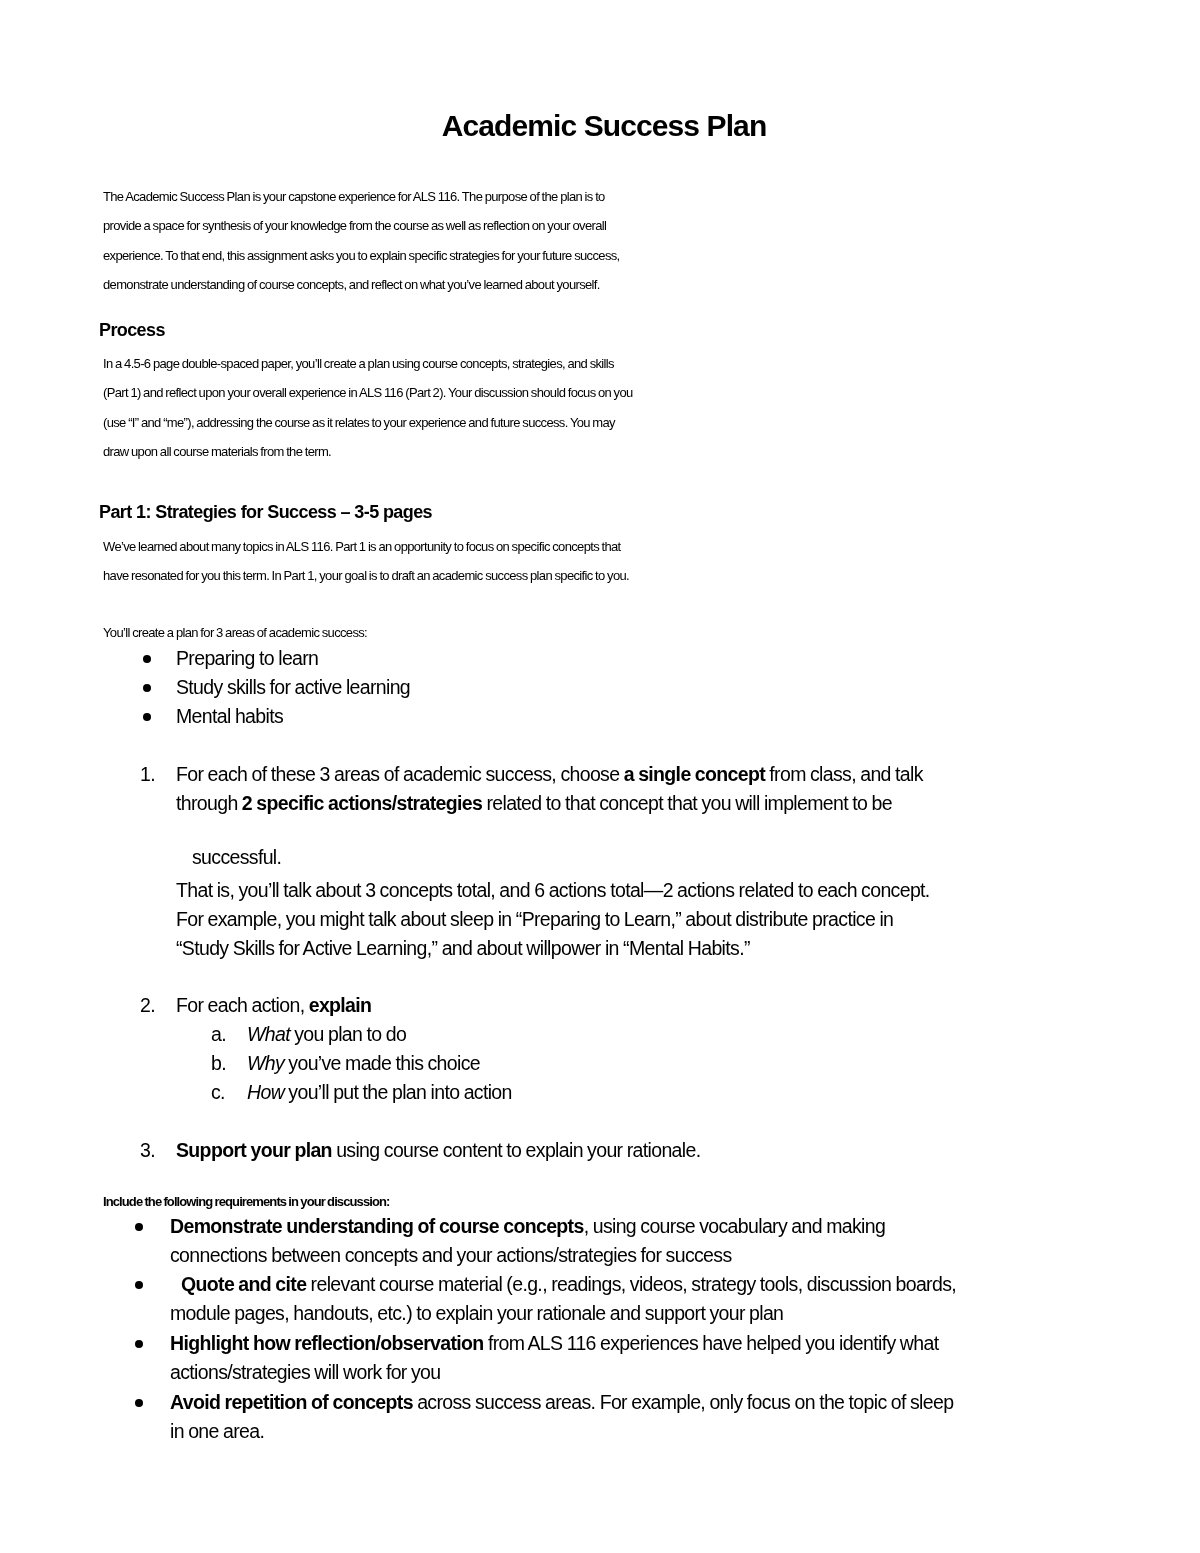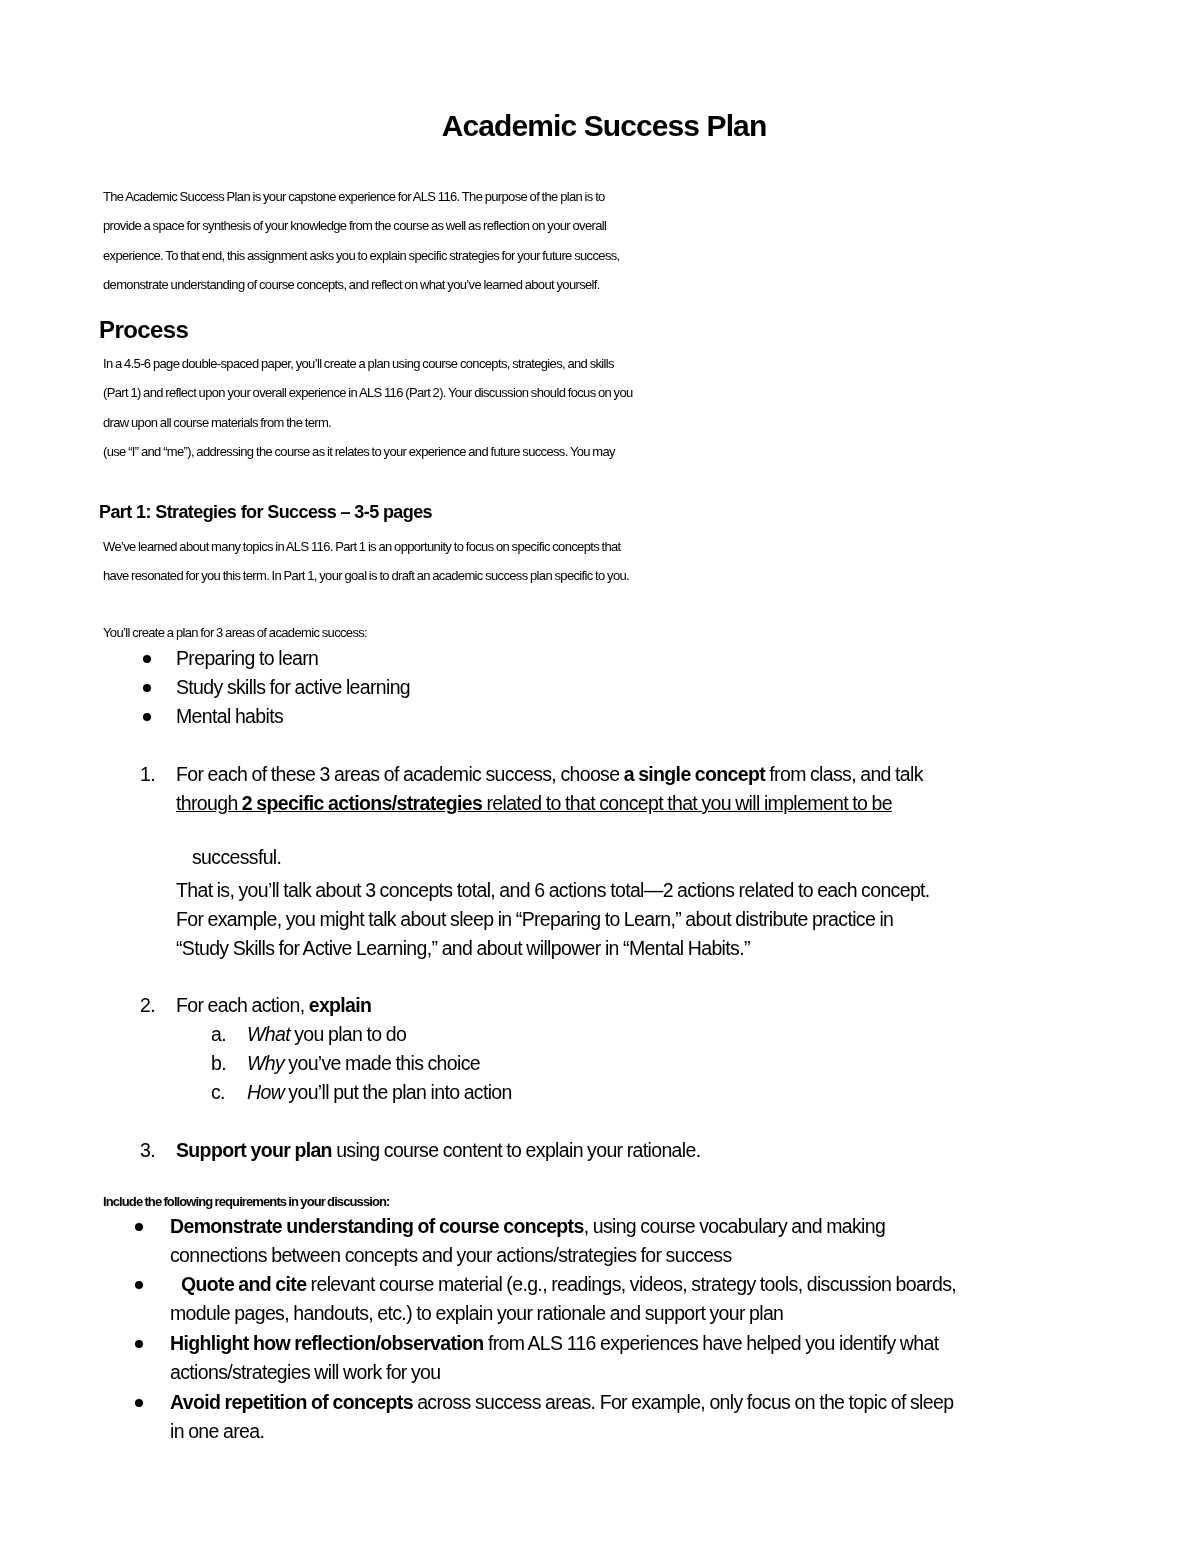--- a/index.html
+++ b/index.html
@@ -39,21 +39,21 @@
       font-size: 13px;
       line-height: 29.3px;
       letter-spacing: -0.65px;
       word-spacing: -0.5px;
       margin: 4px;
       white-space: nowrap;
     }
     .heading {
       position: absolute;
       left: 0;
-      font-size: 24px;
+      font-size: 18px;
       font-weight: bold;
       letter-spacing: -0.6px;
       margin: 0;
       line-height: 30px;
     }
     .line { display: block; }
     .bold { font-weight: bold; }
     .ital { font-style: italic; }
     .bullet-row, .num-row, .sub-row, .req-row {
       position: absolute;
@@ -87,22 +87,22 @@
     <span class="line">The Academic Success Plan is your capstone experience for ALS 116. The purpose of the plan is to</span>
     <span class="line">provide a space for synthesis of your knowledge from the course as well as reflection on your overall</span>
     <span class="line">experience. To that end, this assignment asks you to explain specific strategies for your future success,</span>
     <span class="line">demonstrate understanding of course concepts, and reflect on what you’ve learned about yourself.</span>
   </p>
 
   <h2 class="heading" style="top:315px;">Process</h2>
   <p class="para" style="top:345px;">
     <span class="line">In a 4.5-6 page double-spaced paper, you’ll create a plan using course concepts, strategies, and skills</span>
     <span class="line">(Part 1) and reflect upon your overall experience in ALS 116 (Part 2). Your discussion should focus on you</span>
+    <span class="line">(use “I” and “me”), addressing the course as it relates to your experience and future success. You may</span>
     <span class="line">draw upon all course materials from the term.</span>
-    <span class="line">(use “I” and “me”), addressing the course as it relates to your experience and future success. You may</span>
   </p>
 
   <h2 class="heading" style="top:497px; font-size:18px;">Part 1: Strategies for Success – 3-5 pages</h2>
   <p class="para" style="top:528px;">
     <span class="line">We’ve learned about many topics in ALS 116. Part 1 is an opportunity to focus on specific concepts that</span>
     <span class="line">have resonated for you this term. In Part 1, your goal is to draft an academic success plan specific to you.</span>
   </p>
 
   <p class="para" style="top:614px;">You’ll create a plan for 3 areas of academic success:</p>
 
@@ -116,21 +116,21 @@
   </div>
   <div class="bullet-row" style="top:702px; left:0;">
     <span class="bullet-dot" style="left:44px;"></span>
     <span class="marker" style="left:77px;">Mental habits</span>
   </div>
 
   <div class="num-row" style="top:760px; left:0;">
     <span class="marker" style="left:41px;">1.</span>
     <span class="marker" style="left:77px;"><span>For each of these 3 areas of academic success, choose </span><span class="bold">a single concept</span><span> from class, and talk</span></span>
   </div>
-  <div class="num-row" style="top:789px; left:77px;text-decoration:underline;">
+  <div class="num-row" style="top:789px; left:77px;">
     <span>through </span><span class="bold">2 specific actions/strategies</span><span> related to that concept that you will implement to be</span>
   </div>
   <div class="num-row" style="top:818px; left:93px;margin-top:25px;">successful.</div>
 
   <div class="num-row" style="top:876px; left:77px;">That is, you’ll talk about 3 concepts total, and 6 actions total—2 actions related to each concept.</div>
   <div class="num-row" style="top:905px; left:77px;text-align:right;">For example, you might talk about sleep in “Preparing to Learn,” about distribute practice in</div>
   <div class="num-row" style="top:934px; left:77px;">“Study Skills for Active Learning,” and about willpower in “Mental Habits.”</div>
 
   <div class="num-row" style="top:991px; left:0;">
     <span class="marker" style="left:41px;">2.</span>

